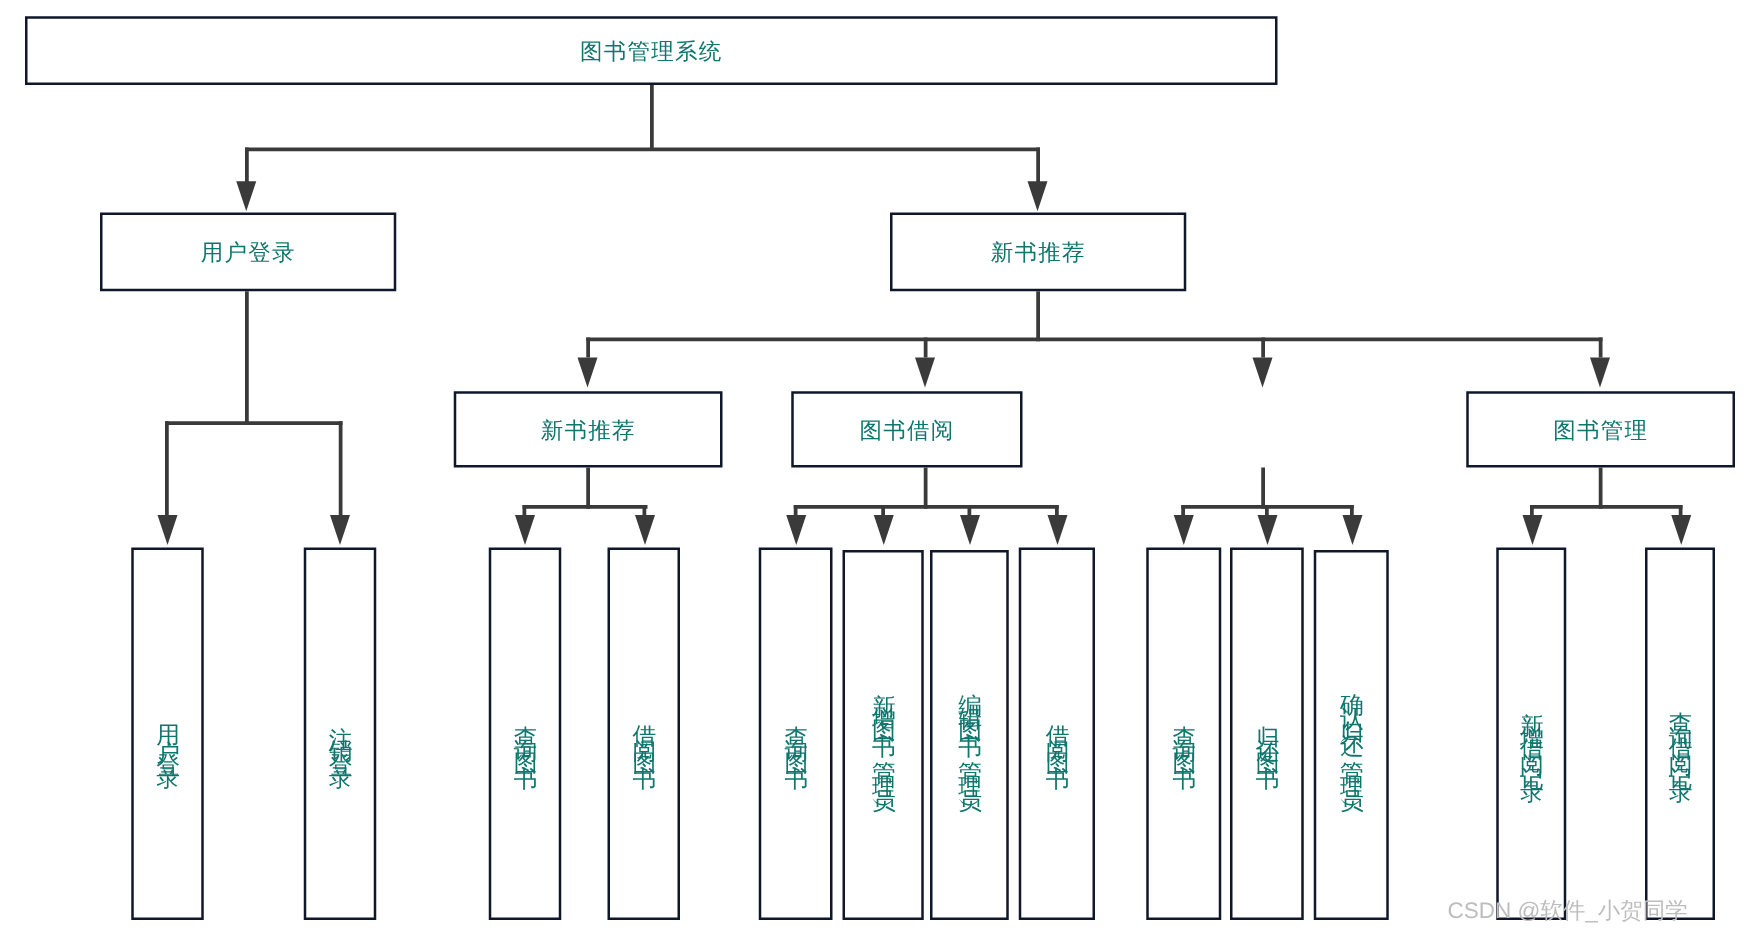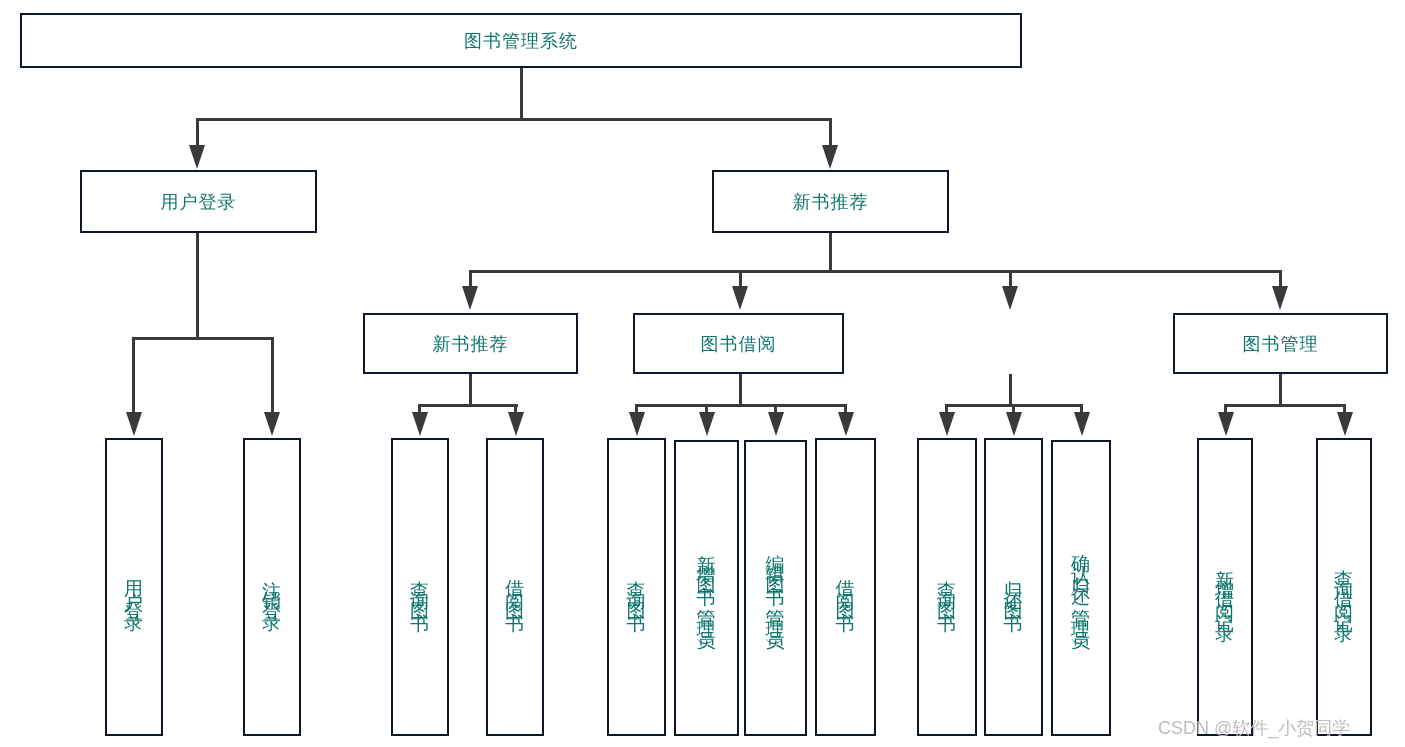--- a/index.html
+++ b/index.html
@@ -85,21 +85,21 @@
   <div class="line" style="left:469px; top:270px; width:3px; height:16px;"></div>
   <div class="line" style="left:739px; top:270px; width:3px; height:16px;"></div>
   <div class="line" style="left:1009px; top:270px; width:3px; height:16px;"></div>
   <div class="line" style="left:1279px; top:270px; width:3px; height:16px;"></div>
   <div class="arrow" style="left:462px; top:286px;"></div>
   <div class="arrow" style="left:732px; top:286px;"></div>
   <div class="arrow" style="left:1002px; top:286px;"></div>
   <div class="arrow" style="left:1272px; top:286px;"></div>
 
   <div class="box h" style="left:363px; top:313px; width:215px; height:61px;">新书推荐</div>
-  <div class="box h" style="left:633px; top:313px; width:211px; height:61px;">图书借阅</div>
+  <div class="box h" style="left:633px; top:313px; width:185px; height:61px;">图书借阅</div>
   <div class="box h" style="left:1173px; top:313px; width:215px; height:61px;">图书管理</div>
 
   <div class="line" style="left:469px; top:374px; width:3px; height:33px;"></div>
   <div class="line" style="left:418px; top:404px; width:100px; height:3px;"></div>
   <div class="line" style="left:418px; top:404px; width:3px; height:10px;"></div>
   <div class="line" style="left:514px; top:404px; width:3px; height:10px;"></div>
   <div class="arrow" style="left:412px; top:412px;"></div>
   <div class="arrow" style="left:508px; top:412px;"></div>
 
   <div class="line" style="left:739px; top:374px; width:3px; height:33px;"></div>

